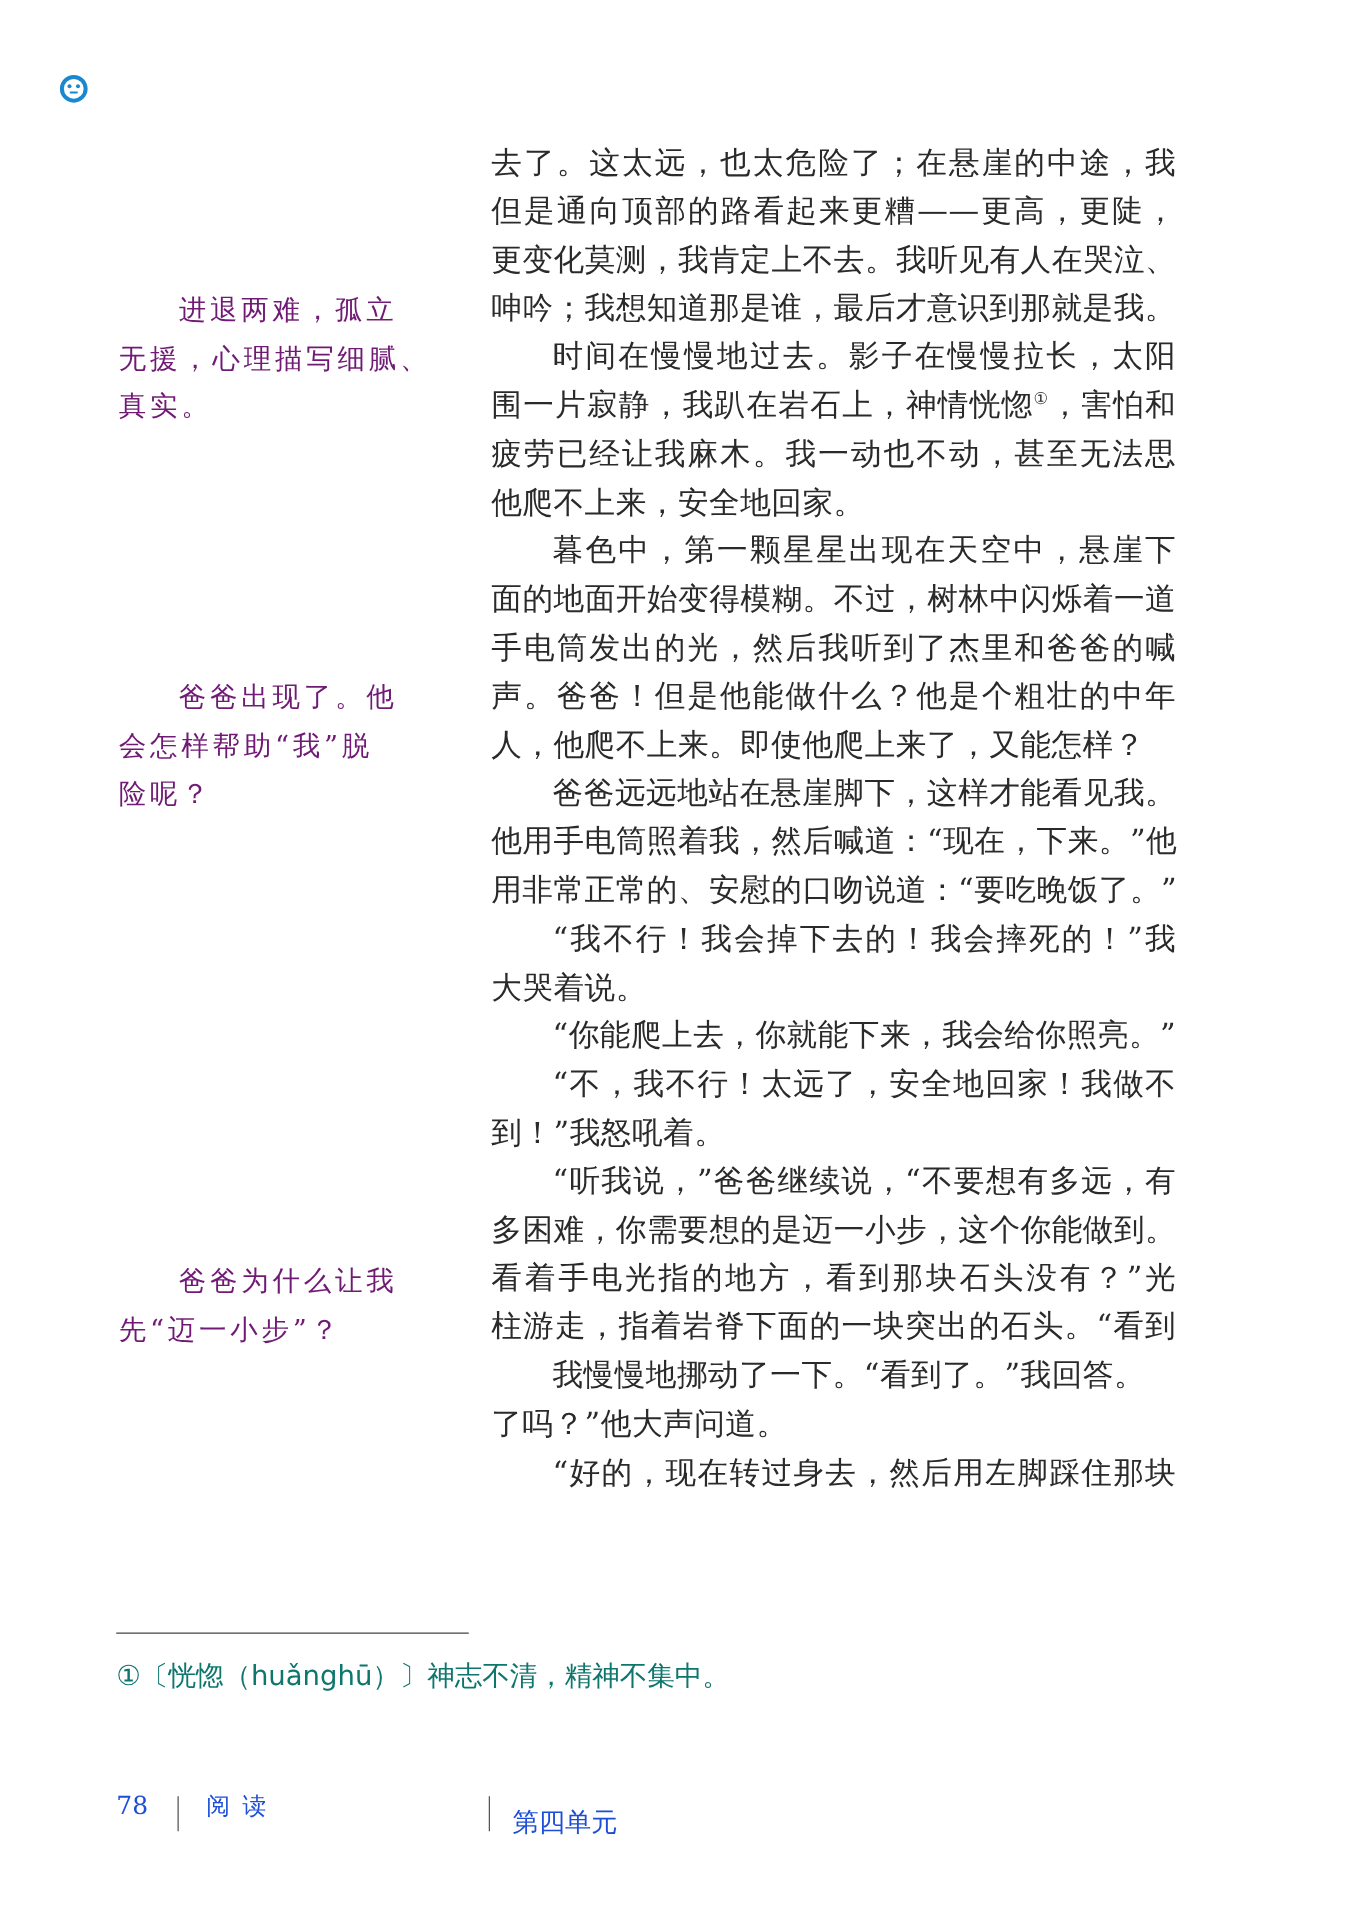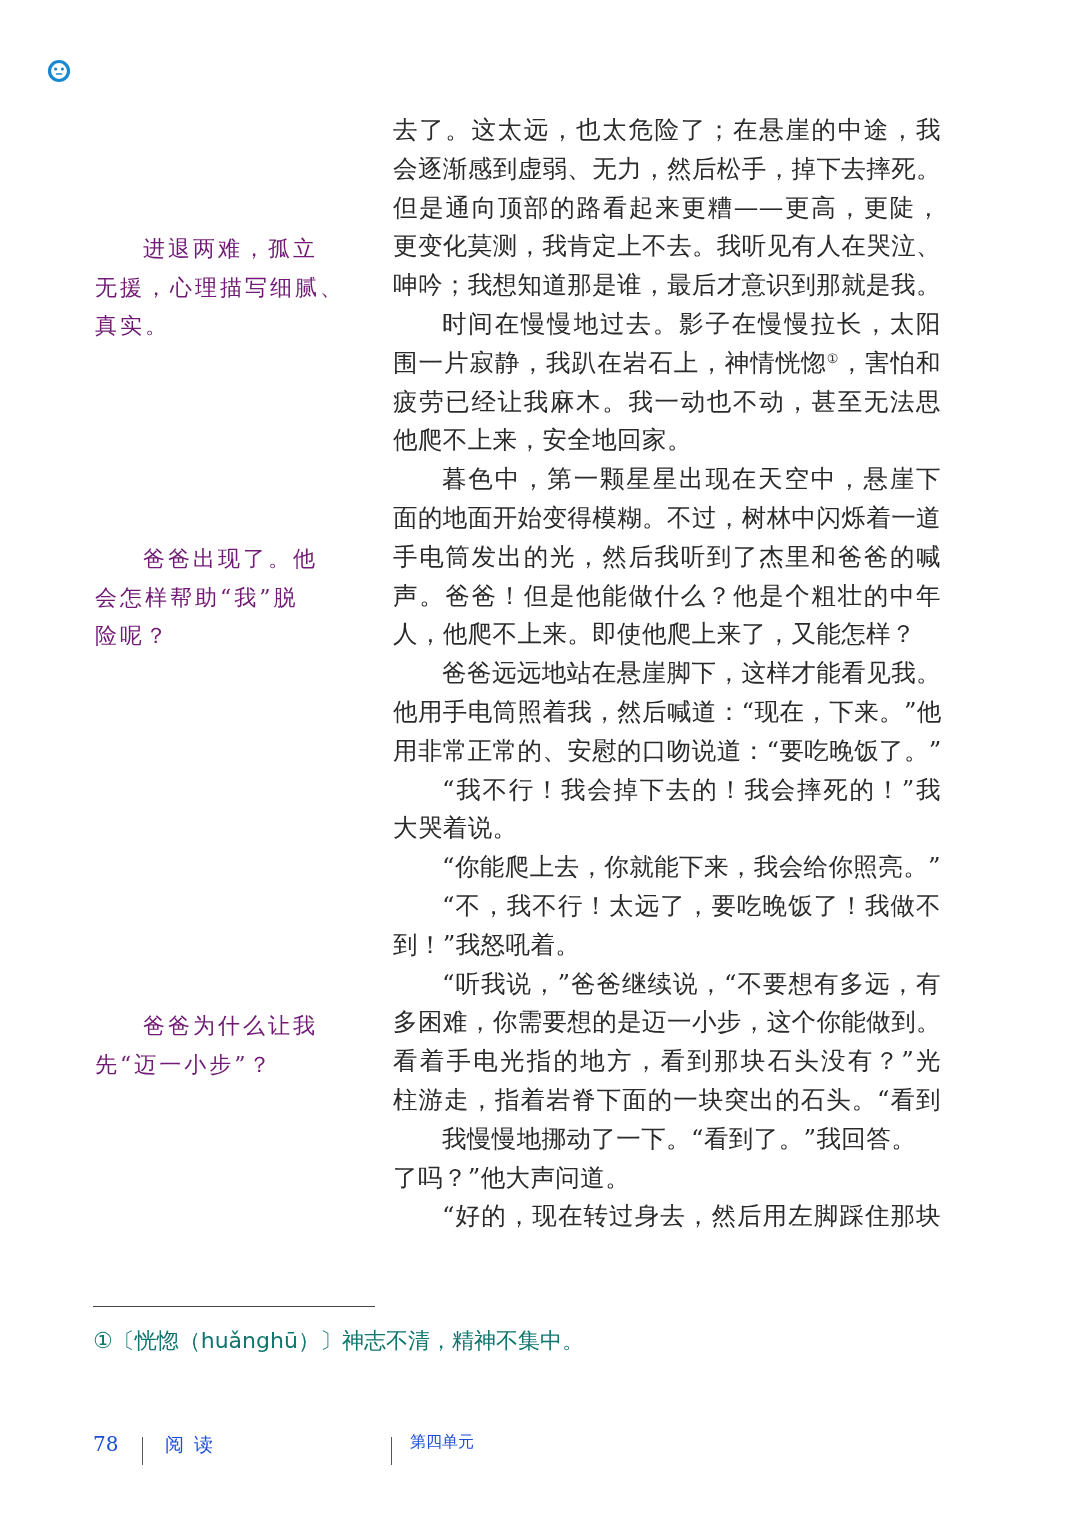--- a/index.html
+++ b/index.html
@@ -16,54 +16,53 @@
           letter-spacing: 3px; color: #701a75; }
   .note .ln { white-space: nowrap; }
   .note .ind { padding-left: 48px; }
   .fn-rule { position: absolute; left: 93px; top: 1306px; width: 282px; height: 1px; background: #444; }
   .footnote { position: absolute; left: 93px; top: 1326px; font-size: 22px; color: #0f766e;
               font-family: "DejaVu Sans", "Liberation Sans", sans-serif; white-space: nowrap; }
   .footer { position: absolute; top: 1432px; font-size: 19px; color: #1d4ed8; }
   .pageno { left: 93px; font-size: 20px; }
   .sep { position: absolute; width: 1px; height: 28px; background: #555; top: 1437px; }
   .section { left: 165px; letter-spacing: 10px; }
-  .unit { left: 410px; font-size: 16px; }
+  .unit { left: 410px; font-size: 21px; margin-top: 12px; }
 </style>
 </head>
 <body>
 
 <svg class="smiley" viewBox="0 0 24 24">
   <circle cx="12" cy="12" r="9.5" fill="none" stroke="#1a88d0" stroke-width="3.2"></circle>
   <circle cx="8.6" cy="10" r="1.6" fill="#1a88d0"></circle>
   <circle cx="15.4" cy="10" r="1.6" fill="#1a88d0"></circle>
   <line x1="9.5" y1="15" x2="14.5" y2="15" stroke="#1a88d0" stroke-width="1.6" stroke-linecap="round"></line>
 </svg>
 
 <div class="main" id="main-text">
     <div class="line"><span>去了。这太远，也太危险了；在悬崖的中途，我</span></div>
-    <div class="line"><span>会逐渐感到虚弱、无力，然后松手，掉下去摔死。</span></div>
     <div class="line"><span>但是通向顶部的路看起来更糟——更高，更陡，</span></div>
     <div class="line"><span>更变化莫测，我肯定上不去。我听见有人在哭泣、</span></div>
     <div class="line last"><span>呻吟；我想知道那是谁，最后才意识到那就是我。</span></div>
     <div class="line indent"><span>时间在慢慢地过去。影子在慢慢拉长，太阳</span></div>
     <div class="line"><span>围一片寂静，我趴在岩石上，神情恍惚</span><sup class="fn">①</sup><span>，害怕和</span></div>
     <div class="line"><span>疲劳已经让我麻木。我一动也不动，甚至无法思</span></div>
     <div class="line last"><span>他爬不上来，安全地回家。</span></div>
     <div class="line indent"><span>暮色中，第一颗星星出现在天空中，悬崖下</span></div>
     <div class="line"><span>面的地面开始变得模糊。不过，树林中闪烁着一道</span></div>
     <div class="line"><span>手电筒发出的光，然后我听到了杰里和爸爸的喊</span></div>
     <div class="line"><span>声。爸爸！但是他能做什么？他是个粗壮的中年</span></div>
     <div class="line last"><span>人，他爬不上来。即使他爬上来了，又能怎样？</span></div>
     <div class="line indent"><span>爸爸远远地站在悬崖脚下，这样才能看见我。</span></div>
     <div class="line"><span>他用手电筒照着我，然后喊道：“现在，下来。”他</span></div>
     <div class="line last"><span>用非常正常的、安慰的口吻说道：“要吃晚饭了。”</span></div>
     <div class="line indent"><span>“我不行！我会掉下去的！我会摔死的！”我</span></div>
     <div class="line last"><span>大哭着说。</span></div>
     <div class="line indent last"><span>“你能爬上去，你就能下来，我会给你照亮。”</span></div>
-    <div class="line indent"><span>“不，我不行！太远了，要吃晚饭了！我做不</span></div>
+    <div class="line indent"><span>“不，我不行！太远了，安全地回家！我做不</span></div>
     <div class="line last"><span>到！”我怒吼着。</span></div>
     <div class="line indent"><span>“听我说，”爸爸继续说，“不要想有多远，有</span></div>
     <div class="line"><span>多困难，你需要想的是迈一小步，这个你能做到。</span></div>
     <div class="line"><span>看着手电光指的地方，看到那块石头没有？”光</span></div>
     <div class="line"><span>柱游走，指着岩脊下面的一块突出的石头。“看到</span></div>
     <div class="line indent last"><span>我慢慢地挪动了一下。“看到了。”我回答。</span></div>
     <div class="line last"><span>了吗？”他大声问道。</span></div>
     <div class="line indent"><span>“好的，现在转过身去，然后用左脚踩住那块</span></div>
   </div>
 

